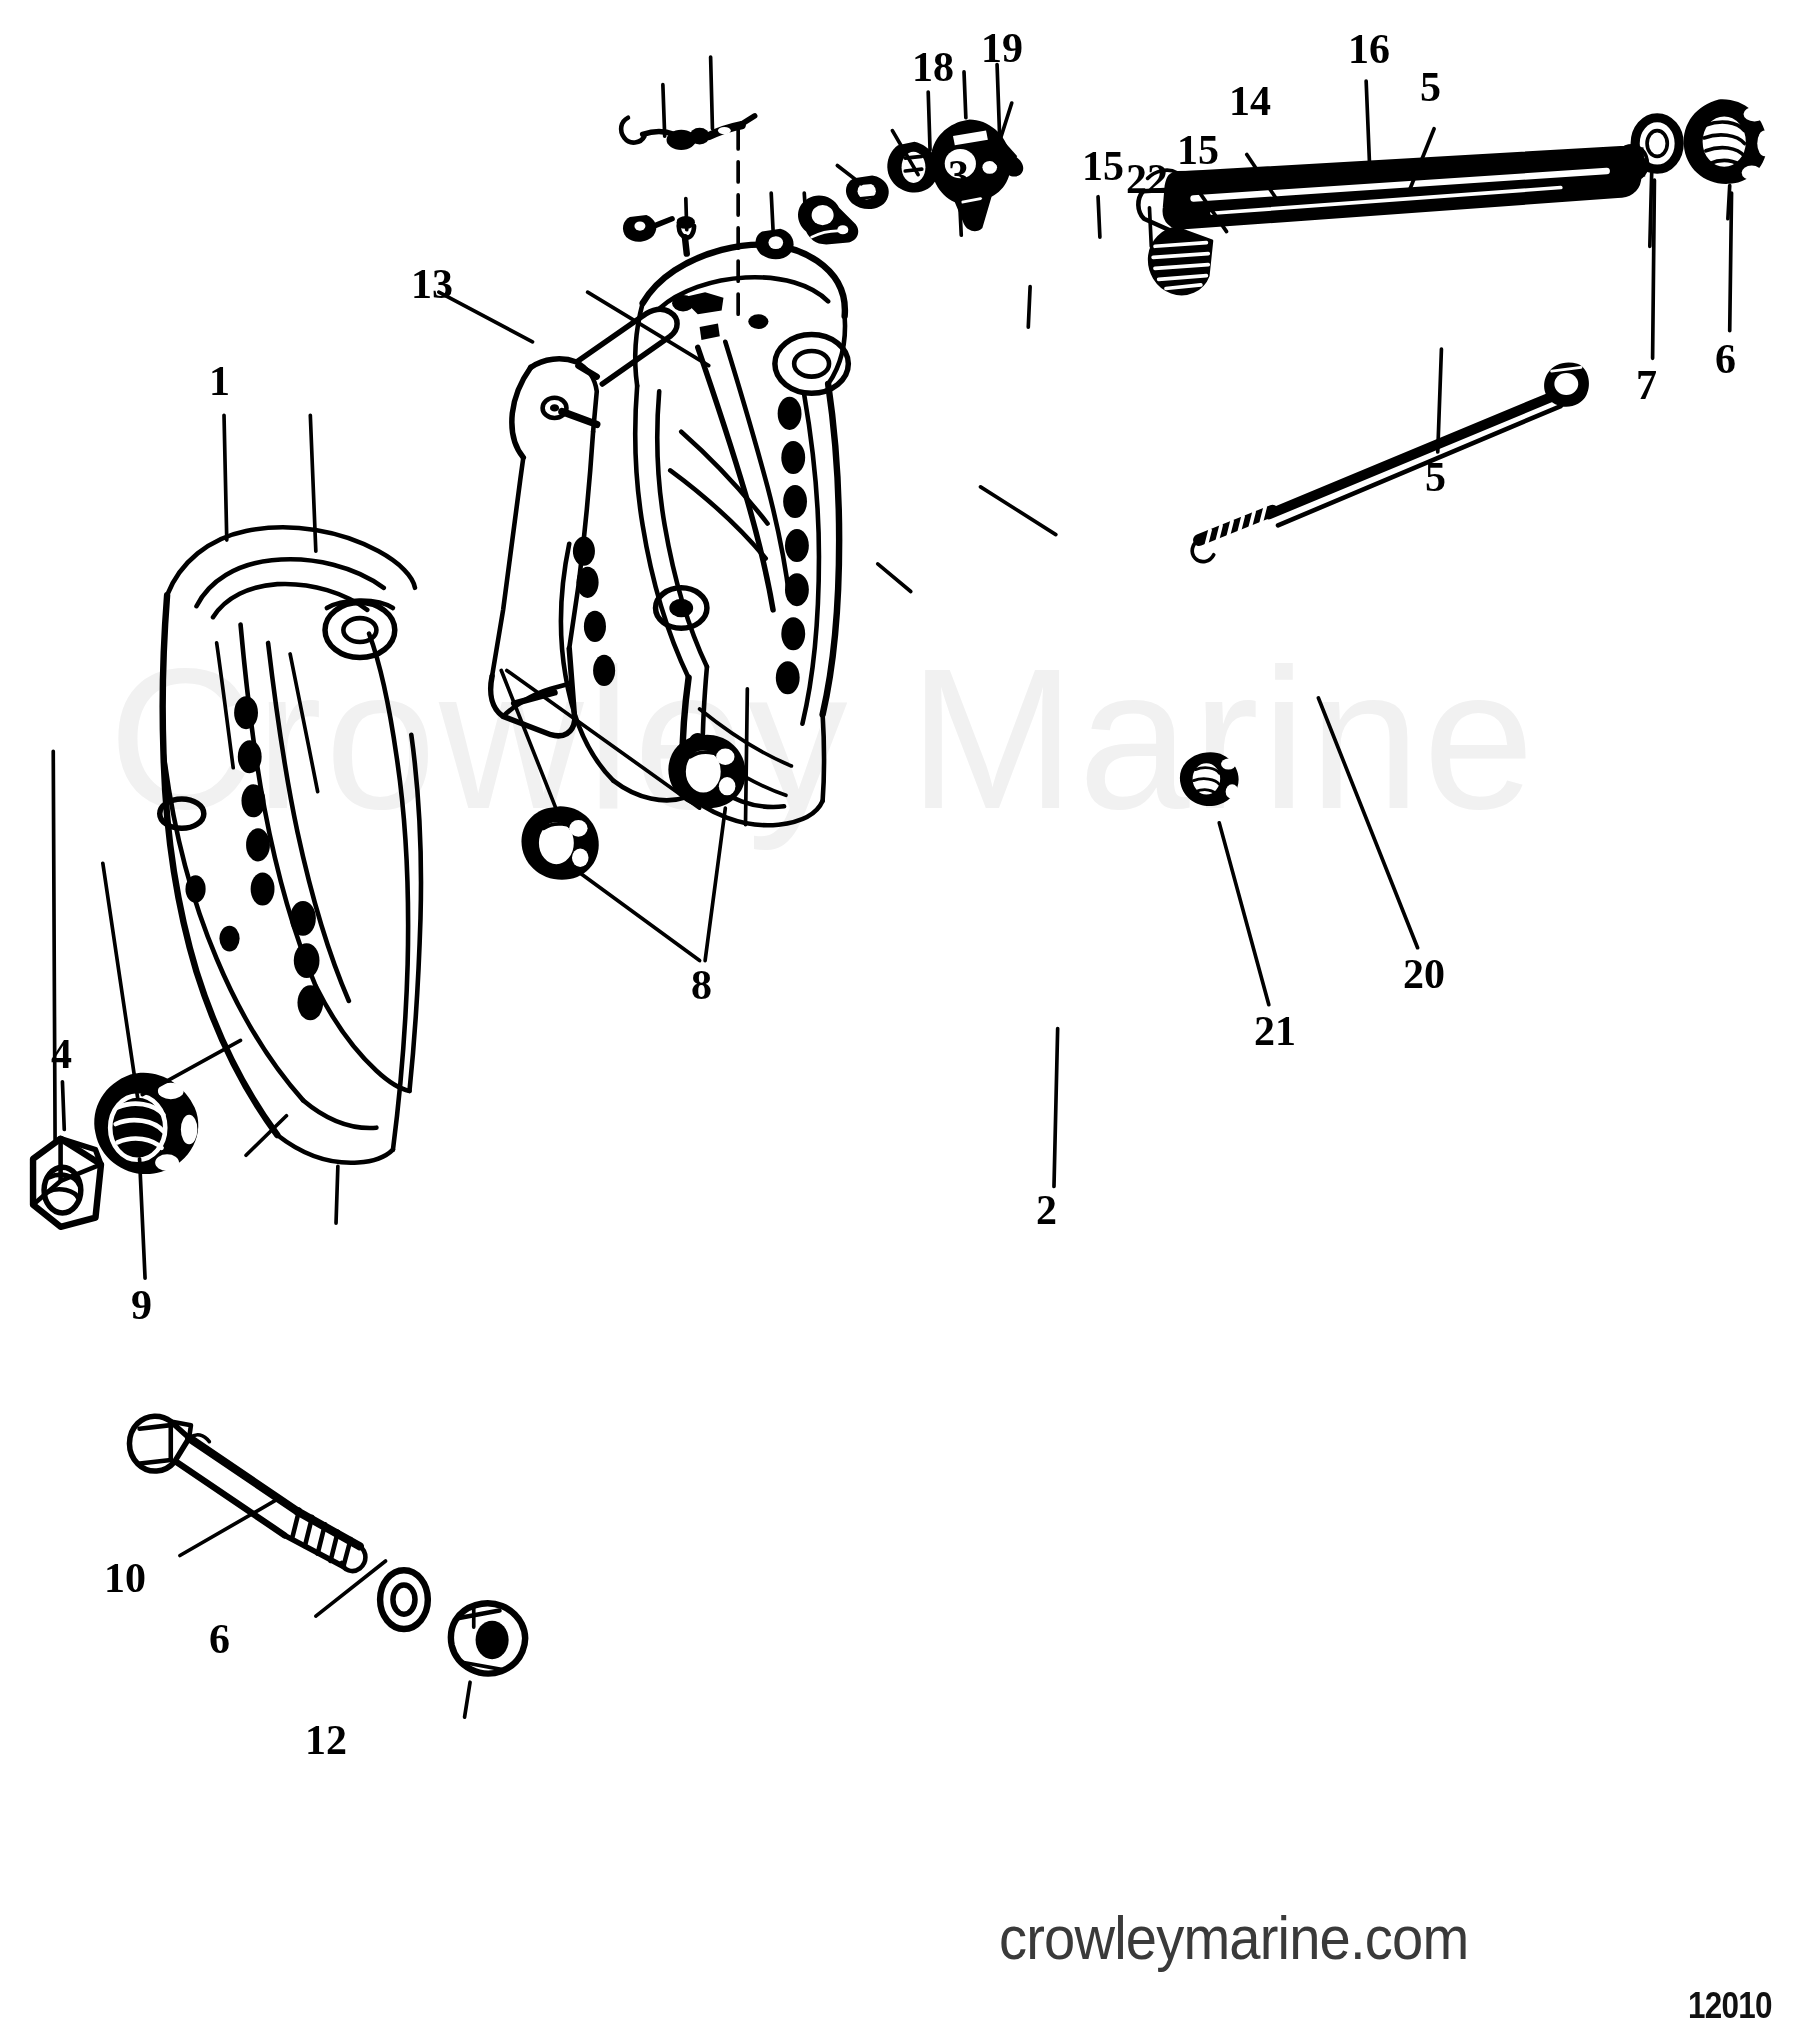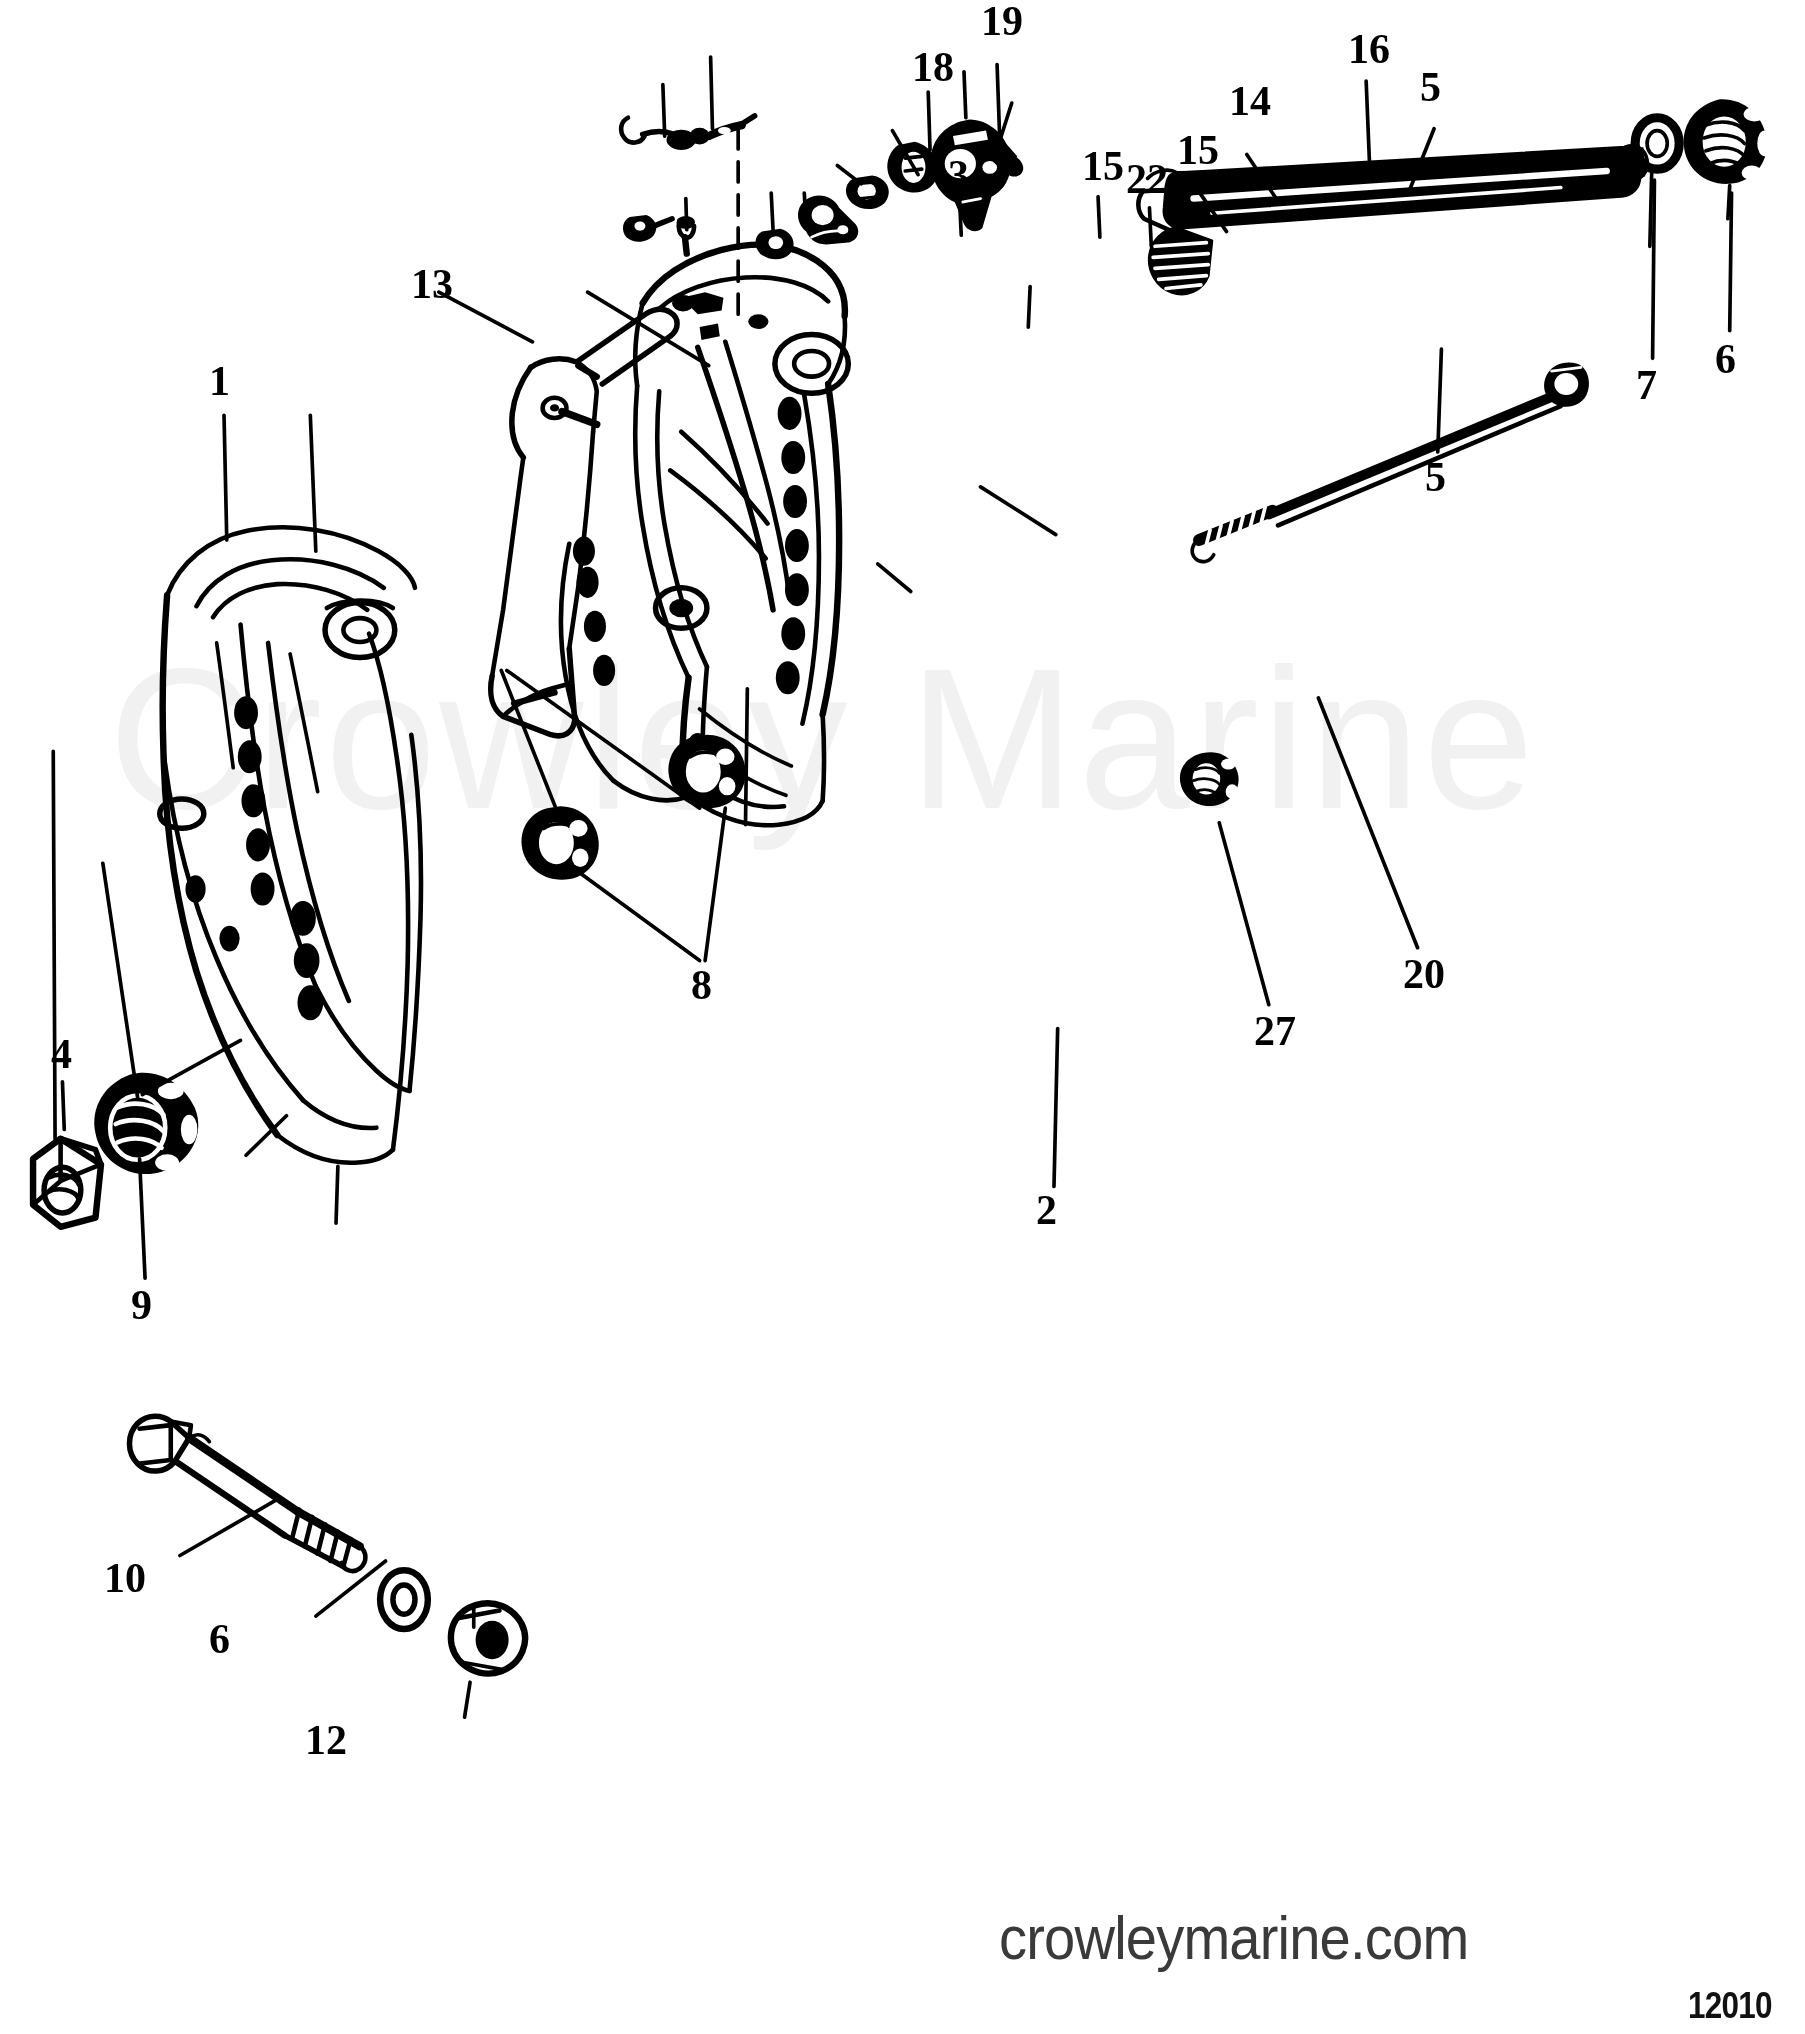--- a/index.html
+++ b/index.html
@@ -487,20 +487,20 @@
 <div class="callout" style="left:104px;top:1557px;">10</div>
 <div class="callout" style="left:209px;top:1618px;">6</div>
 <div class="callout" style="left:305px;top:1719px;">12</div>
 <div class="callout" style="left:399px;top:263px;margin-left:12px;">13</div>
 <div class="callout" style="left:1229px;top:80px;">14</div>
 <div class="callout" style="left:1082px;top:145px;">15</div>
 <div class="callout" style="left:1177px;top:129px;">15</div>
 <div class="callout" style="left:1348px;top:27.5px;">16</div>
 <div class="callout" style="left:1420px;top:66px;">5</div>
 <div class="callout" style="left:912px;top:46px;">18</div>
-<div class="callout" style="left:981px;top:0;">19</div>
+<div class="callout" style="left:981px;top:27px;">19</div>
 <div class="callout" style="left:1403px;top:953px;font-family:Liberation Serif, serif;">20</div>
-<div class="callout" style="left:1254px;top:1010px;">27</div>
+<div class="callout" style="left:1254px;top:1010px;">21</div>
 <div class="callout" style="left:1126px;top:158px;">22</div>
 
 <div class="footer-url">crowleymarine.com</div>
 <div class="footer-code">12010</div>
 
 
 </body></html>

